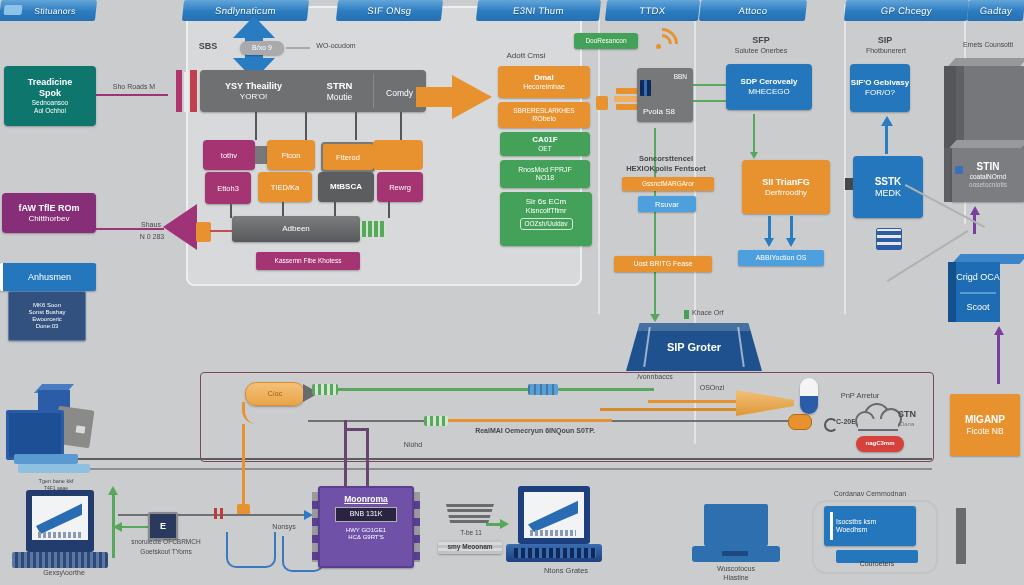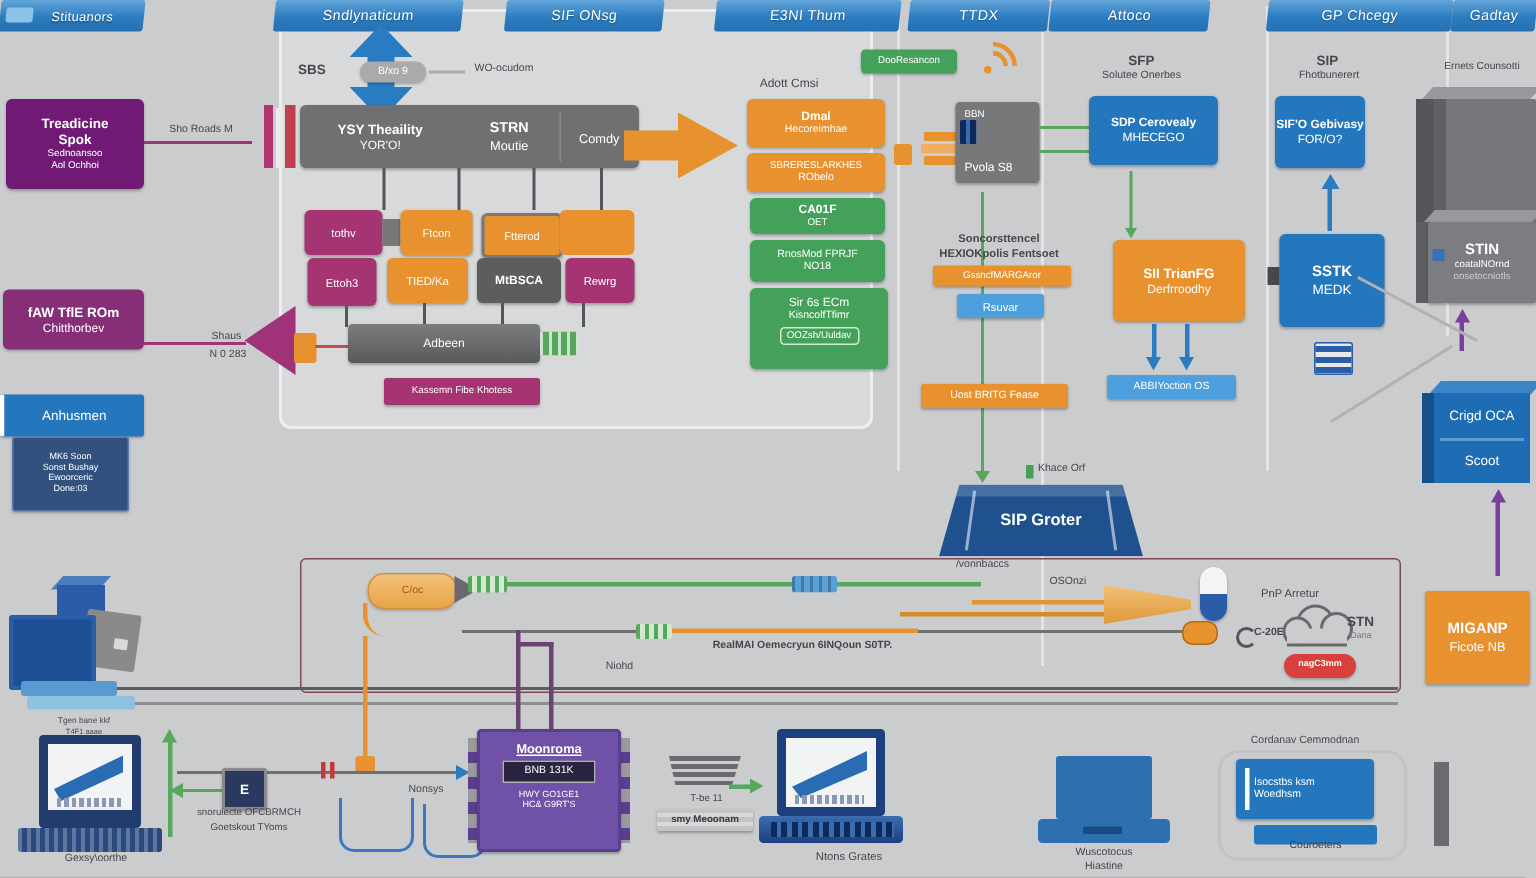--- a/index.html
+++ b/index.html
@@ -10,21 +10,21 @@
   .vdiv{position:absolute;width:2px;background:#e3e4e6;}
   .hdr{position:absolute;height:21px;background:linear-gradient(#63a5d9,#2b7cc0 55%,#2570b2);
        color:#fff;display:flex;align-items:center;justify-content:center;font-size:9.5px;
        letter-spacing:.3px;text-shadow:0 1px 1px rgba(0,0,0,.35);border-radius:2px;transform:skewX(-6deg);}
   .box{position:absolute;border-radius:4px;color:#fff;display:flex;flex-direction:column;
        align-items:center;justify-content:center;text-align:center;line-height:1.2;
        box-shadow:0 1px 2px rgba(0,0,0,.28);}
   .lbl{position:absolute;color:#46474b;text-align:center;line-height:1.25;}
   .line{position:absolute;}
   .tri{position:absolute;width:0;height:0;}
-  .c-purple{background:#701a75}.c-purple2{background:#872e78}.c-magenta{background:#a53473}
+  .c-purple{background:#0f766e}.c-purple2{background:#872e78}.c-magenta{background:#a53473}
   .c-orange{background:#e8912f}.c-green{background:#44a159}.c-blue{background:#2577bd}
   .c-bluelt{background:#4da0dd}.c-gray{background:#6f7072}.c-darkgray{background:#5c5d5f}
   .wifi-arc{position:absolute;border:3px solid #e8912f;border-color:#e8912f transparent transparent transparent;
             border-radius:50%;transform:rotate(45deg);}
   .stripes-v{background:repeating-linear-gradient(90deg,#0f2a5a 0 4px,#3a6db0 4px 7px);}
 </style>
 </head>
 <body>
 
 <div id="stage">
@@ -203,21 +203,21 @@
   <div class="wifi-arc" style="left:652px;top:34px;width:14px;height:14px;"></div>
   <div class="abs" style="left:656px;top:44px;width:5px;height:5px;background:#e8912f;border-radius:50%;"></div>
 
   <div class="line" style="left:654px;top:128px;width:2px;height:188px;background:#57a85c;"></div>
   <div class="tri" style="left:650px;top:314px;border-top:8px solid #57a85c;border-left:5px solid transparent;border-right:5px solid transparent;"></div>
 
   <div class="abs" style="left:596px;top:96px;width:12px;height:14px;background:#e8912f;border-radius:2px;"></div>
   <div class="abs" style="left:616px;top:88px;width:28px;height:6px;background:#e8912f;border-radius:1px;"></div>
   <div class="abs" style="left:614px;top:96px;width:30px;height:6px;background:#efae62;border-radius:1px;"></div>
   <div class="abs" style="left:616px;top:104px;width:28px;height:6px;background:#e8912f;border-radius:1px;"></div>
-  <div class="box" style="left:637px;top:68px;width:56px;height:54px;background:#77787a;border-radius:3px;align-items:flex-start;justify-content:space-between;padding:5px 6px;box-sizing:border-box;">
+  <div class="box" style="left:637px;top:68px;width:56px;height:54px;background:#77787a;border-radius:3px;align-items:flex-end;justify-content:space-between;padding:5px 6px;box-sizing:border-box;">
     <span style="font-size:6.5px;">BBN</span>
     <span style="font-size:8px;align-self:flex-start;">Pvola S8</span>
   </div>
   <div class="abs stripes-v" style="left:640px;top:80px;width:11px;height:16px;border-radius:1px;"></div>
   <div class="line" style="left:693px;top:84px;width:33px;height:2px;background:#57a85c;"></div>
   <div class="line" style="left:693px;top:100px;width:33px;height:2px;background:#57a85c;"></div>
 
   <div class="lbl" style="left:614px;top:154px;width:104px;font-size:7.5px;font-weight:bold;">Soncorsttencel</div>
   <div class="lbl" style="left:608px;top:164px;width:116px;font-size:7.5px;font-weight:bold;">HEXIOKpolis Fentsoet</div>
   <div class="box c-orange" style="left:622px;top:177px;width:92px;height:14px;border-radius:2px;">
@@ -277,21 +277,21 @@
     <span style="font-size:10px;font-weight:bold;">STIN</span>
     <span style="font-size:6.5px;">coatalNOrnd</span>
     <span style="font-size:6.5px;color:#caccce;">oosetocniotls</span>
   </div>
   <div class="abs" style="left:955px;top:166px;width:8px;height:8px;background:#3a70b8;border-radius:1px;"></div>
   <div class="tri" style="left:970px;top:206px;border-bottom:9px solid #7a3f9e;border-left:5px solid transparent;border-right:5px solid transparent;"></div>
   <div class="line" style="left:973px;top:214px;width:3px;height:20px;background:#7a3f9e;"></div>
 
   <div class="abs" style="left:956px;top:254px;width:68px;height:10px;background:#3a84c8;transform:skewX(-42deg);"></div>
   <div class="abs" style="left:948px;top:262px;width:10px;height:60px;background:#14518c;"></div>
-  <div class="abs" style="left:956px;top:262px;width:64px;height:60px;background:#1e6cb4;">
+  <div class="abs" style="left:956px;top:262px;width:44px;height:60px;background:#1e6cb4;">
     <div style="height:30px;display:flex;align-items:center;justify-content:center;color:#fff;font-size:9px;">Crigd OCA</div>
     <div style="height:2px;margin:0 4px;background:#5a9bd0;"></div>
     <div style="height:26px;display:flex;align-items:center;justify-content:center;color:#fff;font-size:9px;">Scoot</div>
   </div>
   <div class="tri" style="left:994px;top:326px;border-bottom:9px solid #7a3f9e;border-left:5px solid transparent;border-right:5px solid transparent;"></div>
   <div class="line" style="left:997px;top:334px;width:3px;height:50px;background:#7a3f9e;"></div>
 
   <div class="box c-orange" style="left:950px;top:394px;width:70px;height:62px;border-radius:2px;">
     <span style="font-size:10px;font-weight:bold;">MIGANP</span>
     <span style="font-size:8.5px;">Ficote NB</span>

